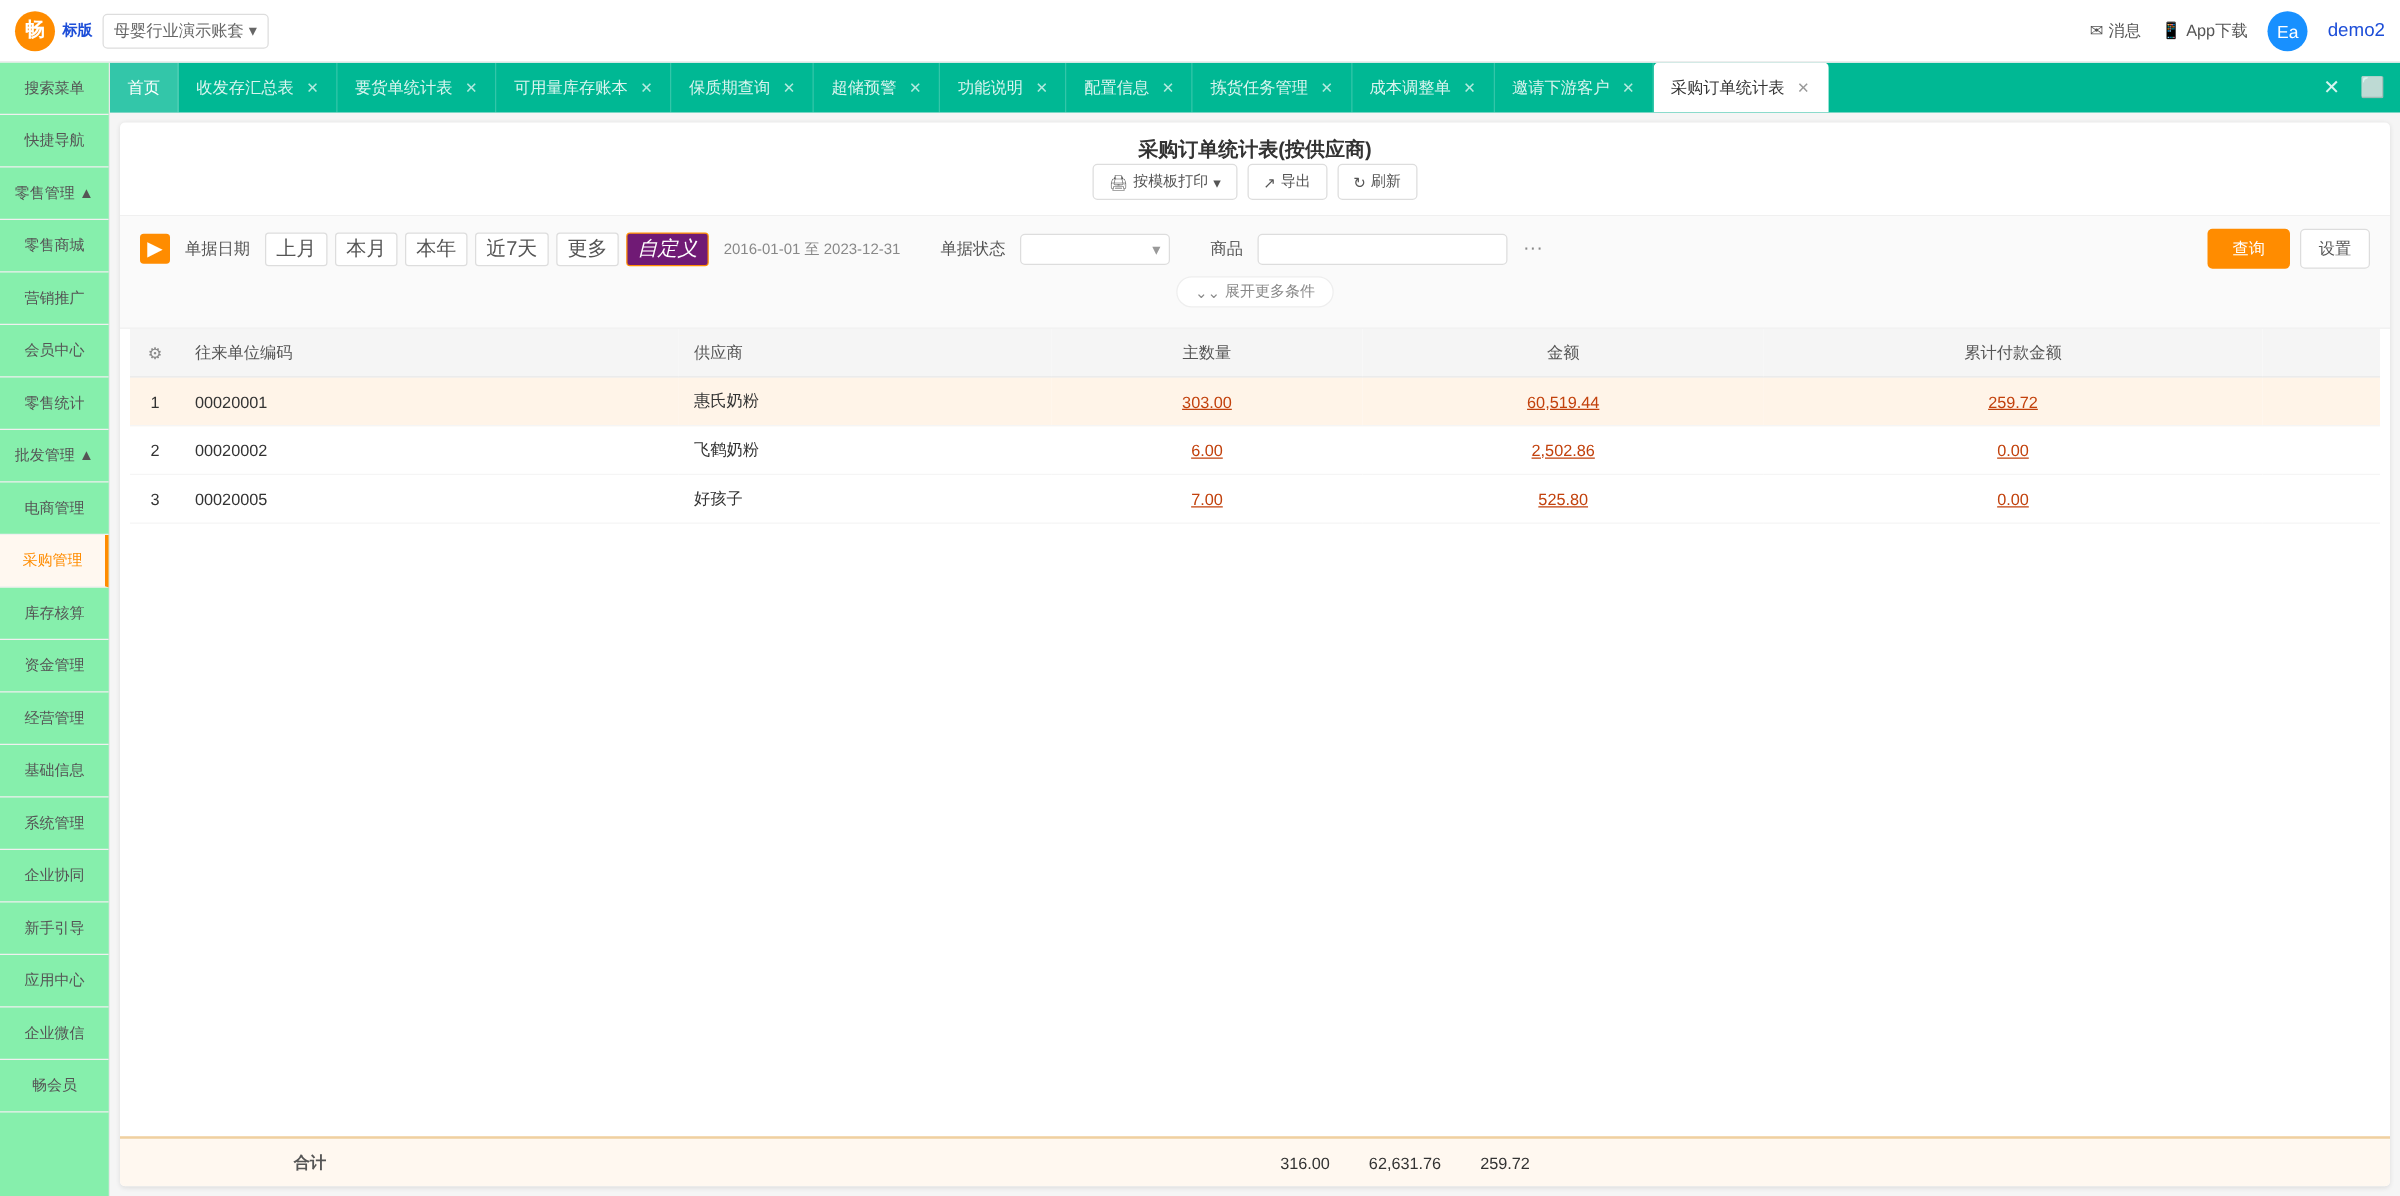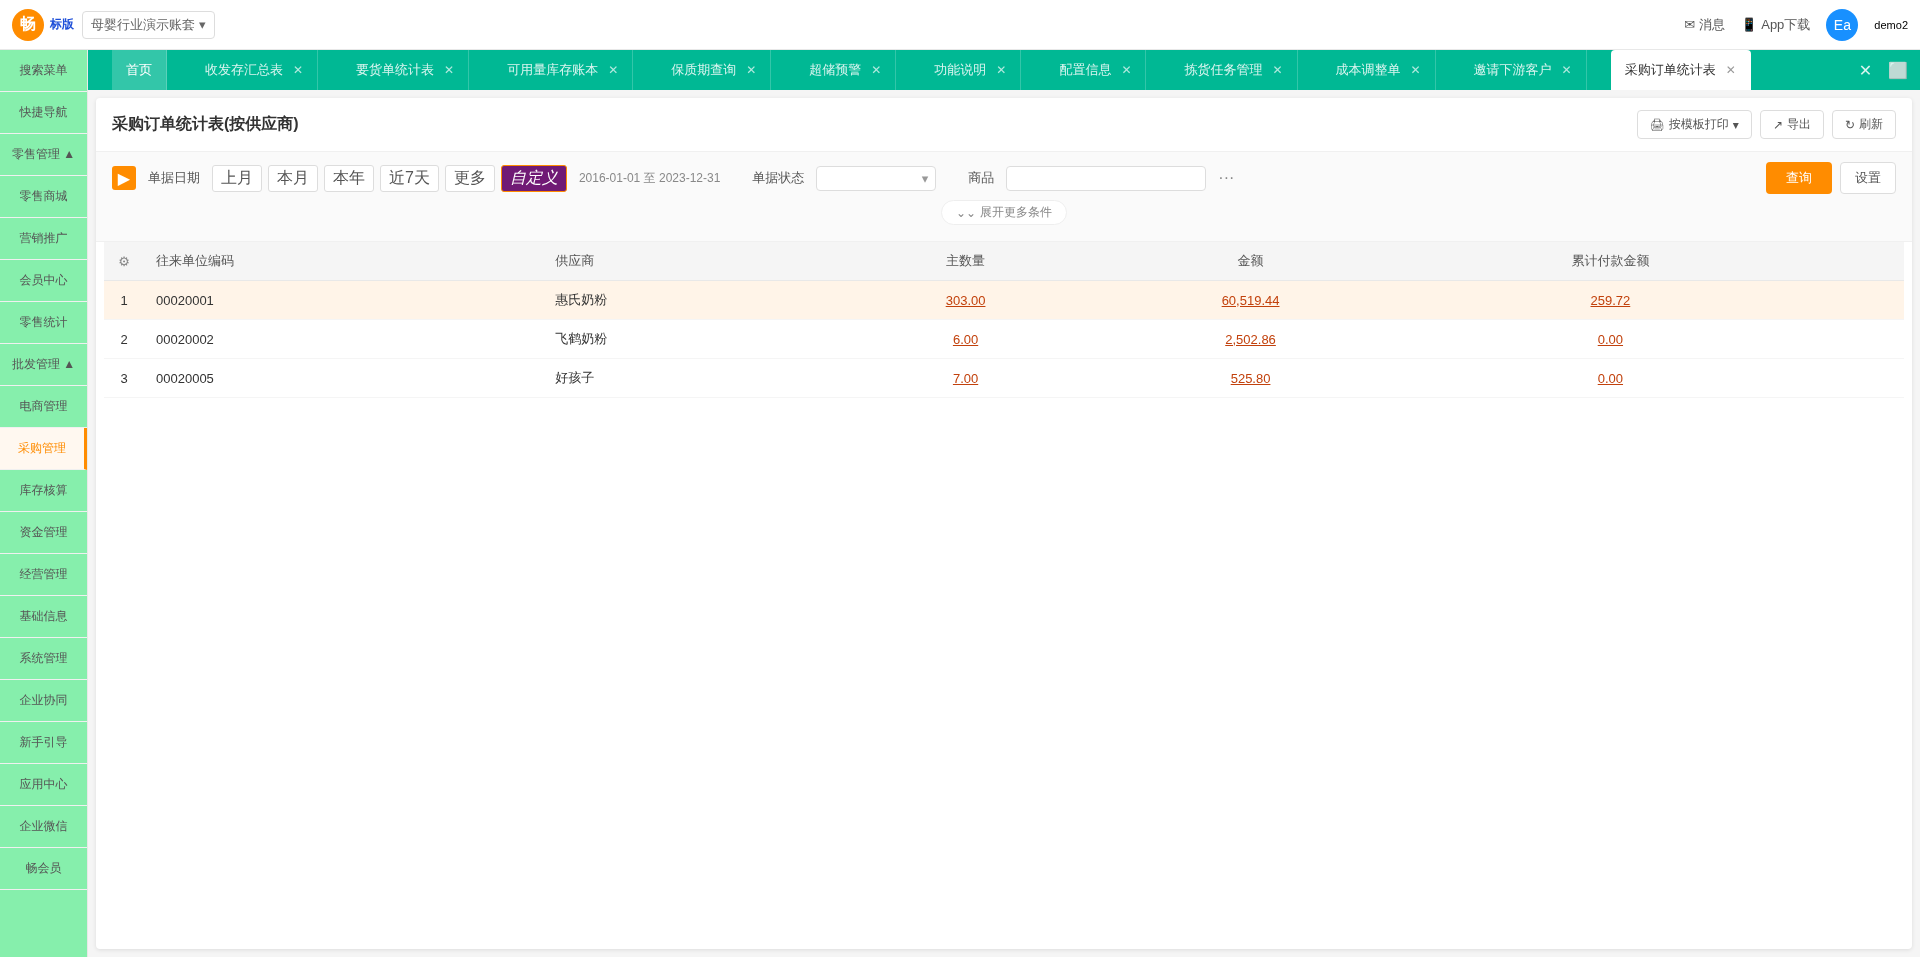--- a/index.html
+++ b/index.html
@@ -23,33 +23,33 @@
     .sidebar { width: 88px; background: #86efac; border-right: 1px solid #e8e8e8; display: flex; flex-direction: column; flex-shrink: 0; overflow-y: auto; }
     .sidebar-item { padding: 12px 4px; text-align: center; cursor: pointer; color: #555; font-size: 12px; border-bottom: 1px solid #f0f0f0; }
     .sidebar-item.active { color: #ff8c00; background: #fff8f0; border-right: 3px solid #ff8c00; }
 
     
     .content-area { flex: 1; display: flex; flex-direction: column; overflow: hidden; }
 
     
     .nav-tabs { background: #00b894; display: flex; align-items: center; height: 40px; flex-shrink: 0; overflow-x: auto; }
     .nav-tabs::-webkit-scrollbar { display: none; }
-    .nav-tab { padding: 0 14px; height: 40px; display: flex; align-items: center; gap: 6px; color: rgba(255,255,255,0.85); cursor: pointer; font-size: 13px; white-space: nowrap; border-right: 1px solid rgba(255,255,255,0.2); margin-left: 24px; }
+    .nav-tab { padding: 0 14px; height: 40px; display: flex; align-items: center; gap: 6px; color: rgba(255,255,255,0.85); cursor: pointer; font-size: 13px; white-space: nowrap; border-right: 1px solid rgba(255,255,255,0.2); }
     .nav-tab.active { background: #fff; color: #333; border-radius: 4px 4px 0 0; }
     .nav-tab.home { background: rgba(255,255,255,0.2); color: #fff; }
     .nav-tab-close { font-size: 12px; color: rgba(255,255,255,0.7); margin-left: 4px; }
     .nav-tab.active .nav-tab-close { color: #999; }
     .nav-tab-actions { margin-left: auto; display: flex; align-items: center; gap: 8px; padding: 0 8px; }
     .nav-tab-action-btn { color: rgba(255,255,255,0.85); cursor: pointer; padding: 4px; font-size: 16px; }
 
     
     .page-container { flex: 1; background: #fff; overflow: hidden; display: flex; flex-direction: column; margin: 8px; border-radius: 4px; box-shadow: 0 1px 4px rgba(0,0,0,0.1); }
 
     
-    .page-header { padding: 12px 16px; border-bottom: 1px solid #f0f0f0; display: flex; align-items: center; justify-content: space-between; flex-shrink: 0; }
+    .page-header { padding: 12px 16px; border-bottom: 1px solid #f0f0f0; display: flex; align-items: center; justify-content: space-between; flex-shrink: 0; flex-direction: column; }
     .page-title { font-size: 16px; font-weight: bold; color: #333; }
     .page-header-actions { display: flex; align-items: center; gap: 8px; }
     .btn-print { background: #fff; border: 1px solid #ddd; padding: 5px 12px; border-radius: 4px; cursor: pointer; color: #555; font-size: 12px; display: flex; align-items: center; gap: 4px; }
     .btn-export { background: #fff; border: 1px solid #ddd; padding: 5px 12px; border-radius: 4px; cursor: pointer; color: #555; font-size: 12px; display: flex; align-items: center; gap: 4px; }
     .btn-refresh { background: #fff; border: 1px solid #ddd; padding: 5px 12px; border-radius: 4px; cursor: pointer; color: #555; font-size: 12px; display: flex; align-items: center; gap: 4px; }
 
     
     .filter-area { padding: 10px 16px; background: #fafafa; border-bottom: 1px solid #f0f0f0; flex-shrink: 0; }
     .filter-row { display: flex; align-items: center; gap: 12px; flex-wrap: wrap; }
     .filter-label { color: #555; font-size: 13px; white-space: nowrap; }
@@ -104,21 +104,21 @@
       <span>✉</span>
       <span>消息</span>
     </div>
     <div class="top-bar-btn">
       <span>📱</span>
       <span>App下载</span>
     </div>
     <div class="user-avatar">
       <span>Ea</span>
     </div>
-    <span style="color:#000000;font-size:11px;">demo2</span>
+    <span style="color:#1d4ed8;font-size:15px;">demo2</span>
   </div>
 </div>
 
 <div class="main-layout">
 
   <div class="sidebar" id="sidebar-container">
       <div class="sidebar-item">搜索菜单</div>
       <div class="sidebar-item">快捷导航</div>
       <div class="sidebar-item"><span>零售管理</span> <span>▲</span></div>
       <div class="sidebar-item">零售商城</div>
@@ -293,16 +293,25 @@
     <td class="left">好孩子</td>
     <td><span class="link-text">7.00</span></td>
     <td><span class="link-text">525.80</span></td>
     <td><span class="link-text">0.00</span></td>
     <td></td>
   </tr>
             </tbody>
         </table>
       </div>
 
+      <div class="table-footer">
+        <span style="width:40px;display:inline-block;"></span>
+        <span class="footer-label">合计</span>
+        <span class="footer-spacer"></span>
+        <span class="footer-num">316.00</span>
+        <span class="footer-num">62,631.76</span>
+        <span class="footer-num">259.72</span>
+        <span style="flex:1;"></span>
+      </div>
 
     </div>
   </div>
 </div>
 
 </body></html>

